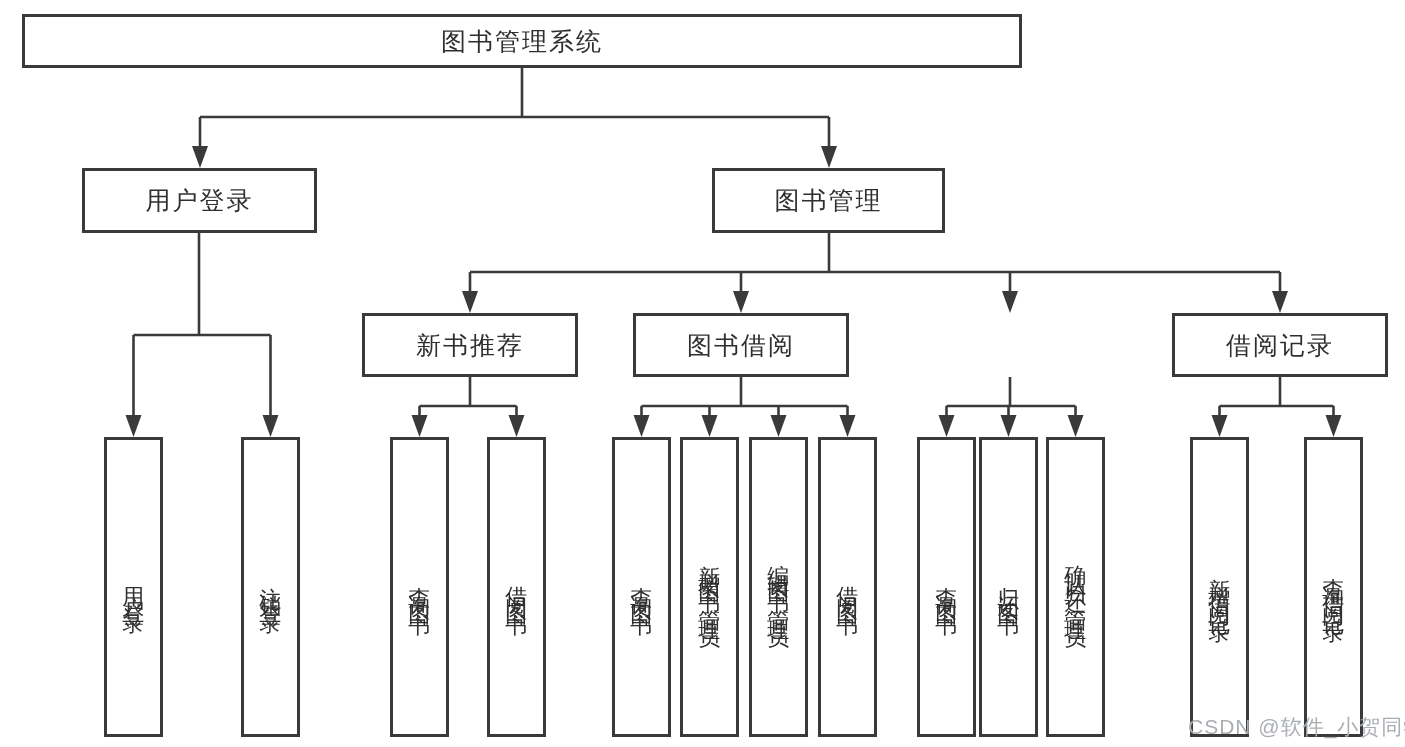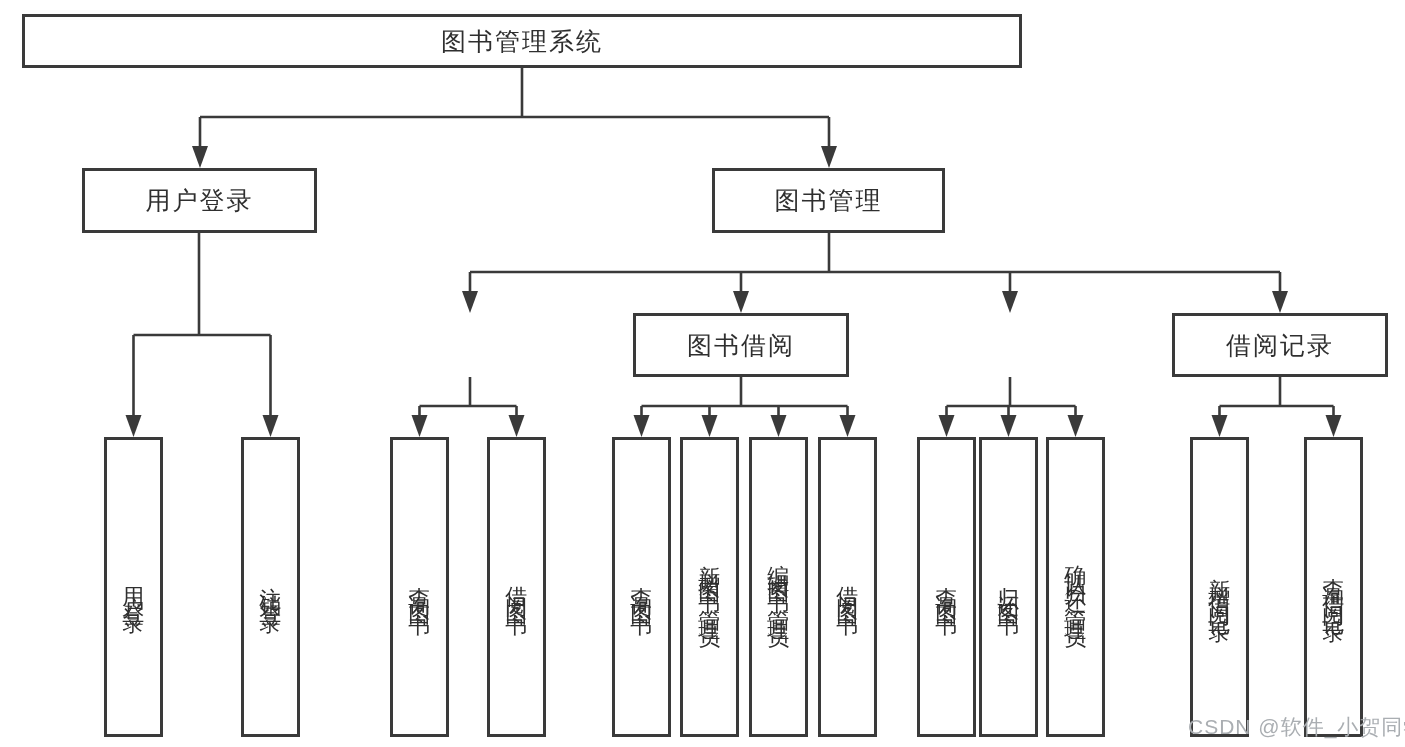--- a/index.html
+++ b/index.html
@@ -108,20 +108,23 @@
     <span class="h-label">图书管理系统</span>
   </div>
 
   <div class="box" style="left:82px; top:168px; width:235px; height:65px;">
     <span class="h-label">用户登录</span>
   </div>
   <div class="box" style="left:712px; top:168px; width:233px; height:65px;">
     <span class="h-label">图书管理</span>
   </div>
 
+  <div class="box" style="left:362px; top:313px; width:216px; height:64px;">
+    <span class="h-label">新书推荐</span>
+  </div>
   <div class="box" style="left:633px; top:313px; width:216px; height:64px;">
     <span class="h-label">图书借阅</span>
   </div>
   <div class="box" style="left:1172px; top:313px; width:216px; height:64px;">
     <span class="h-label">借阅记录</span>
   </div>
 
   <div class="box" style="left:104px; top:437px; width:59px; height:300px;">
     <span class="v-label">用户登录</span>
   </div>

